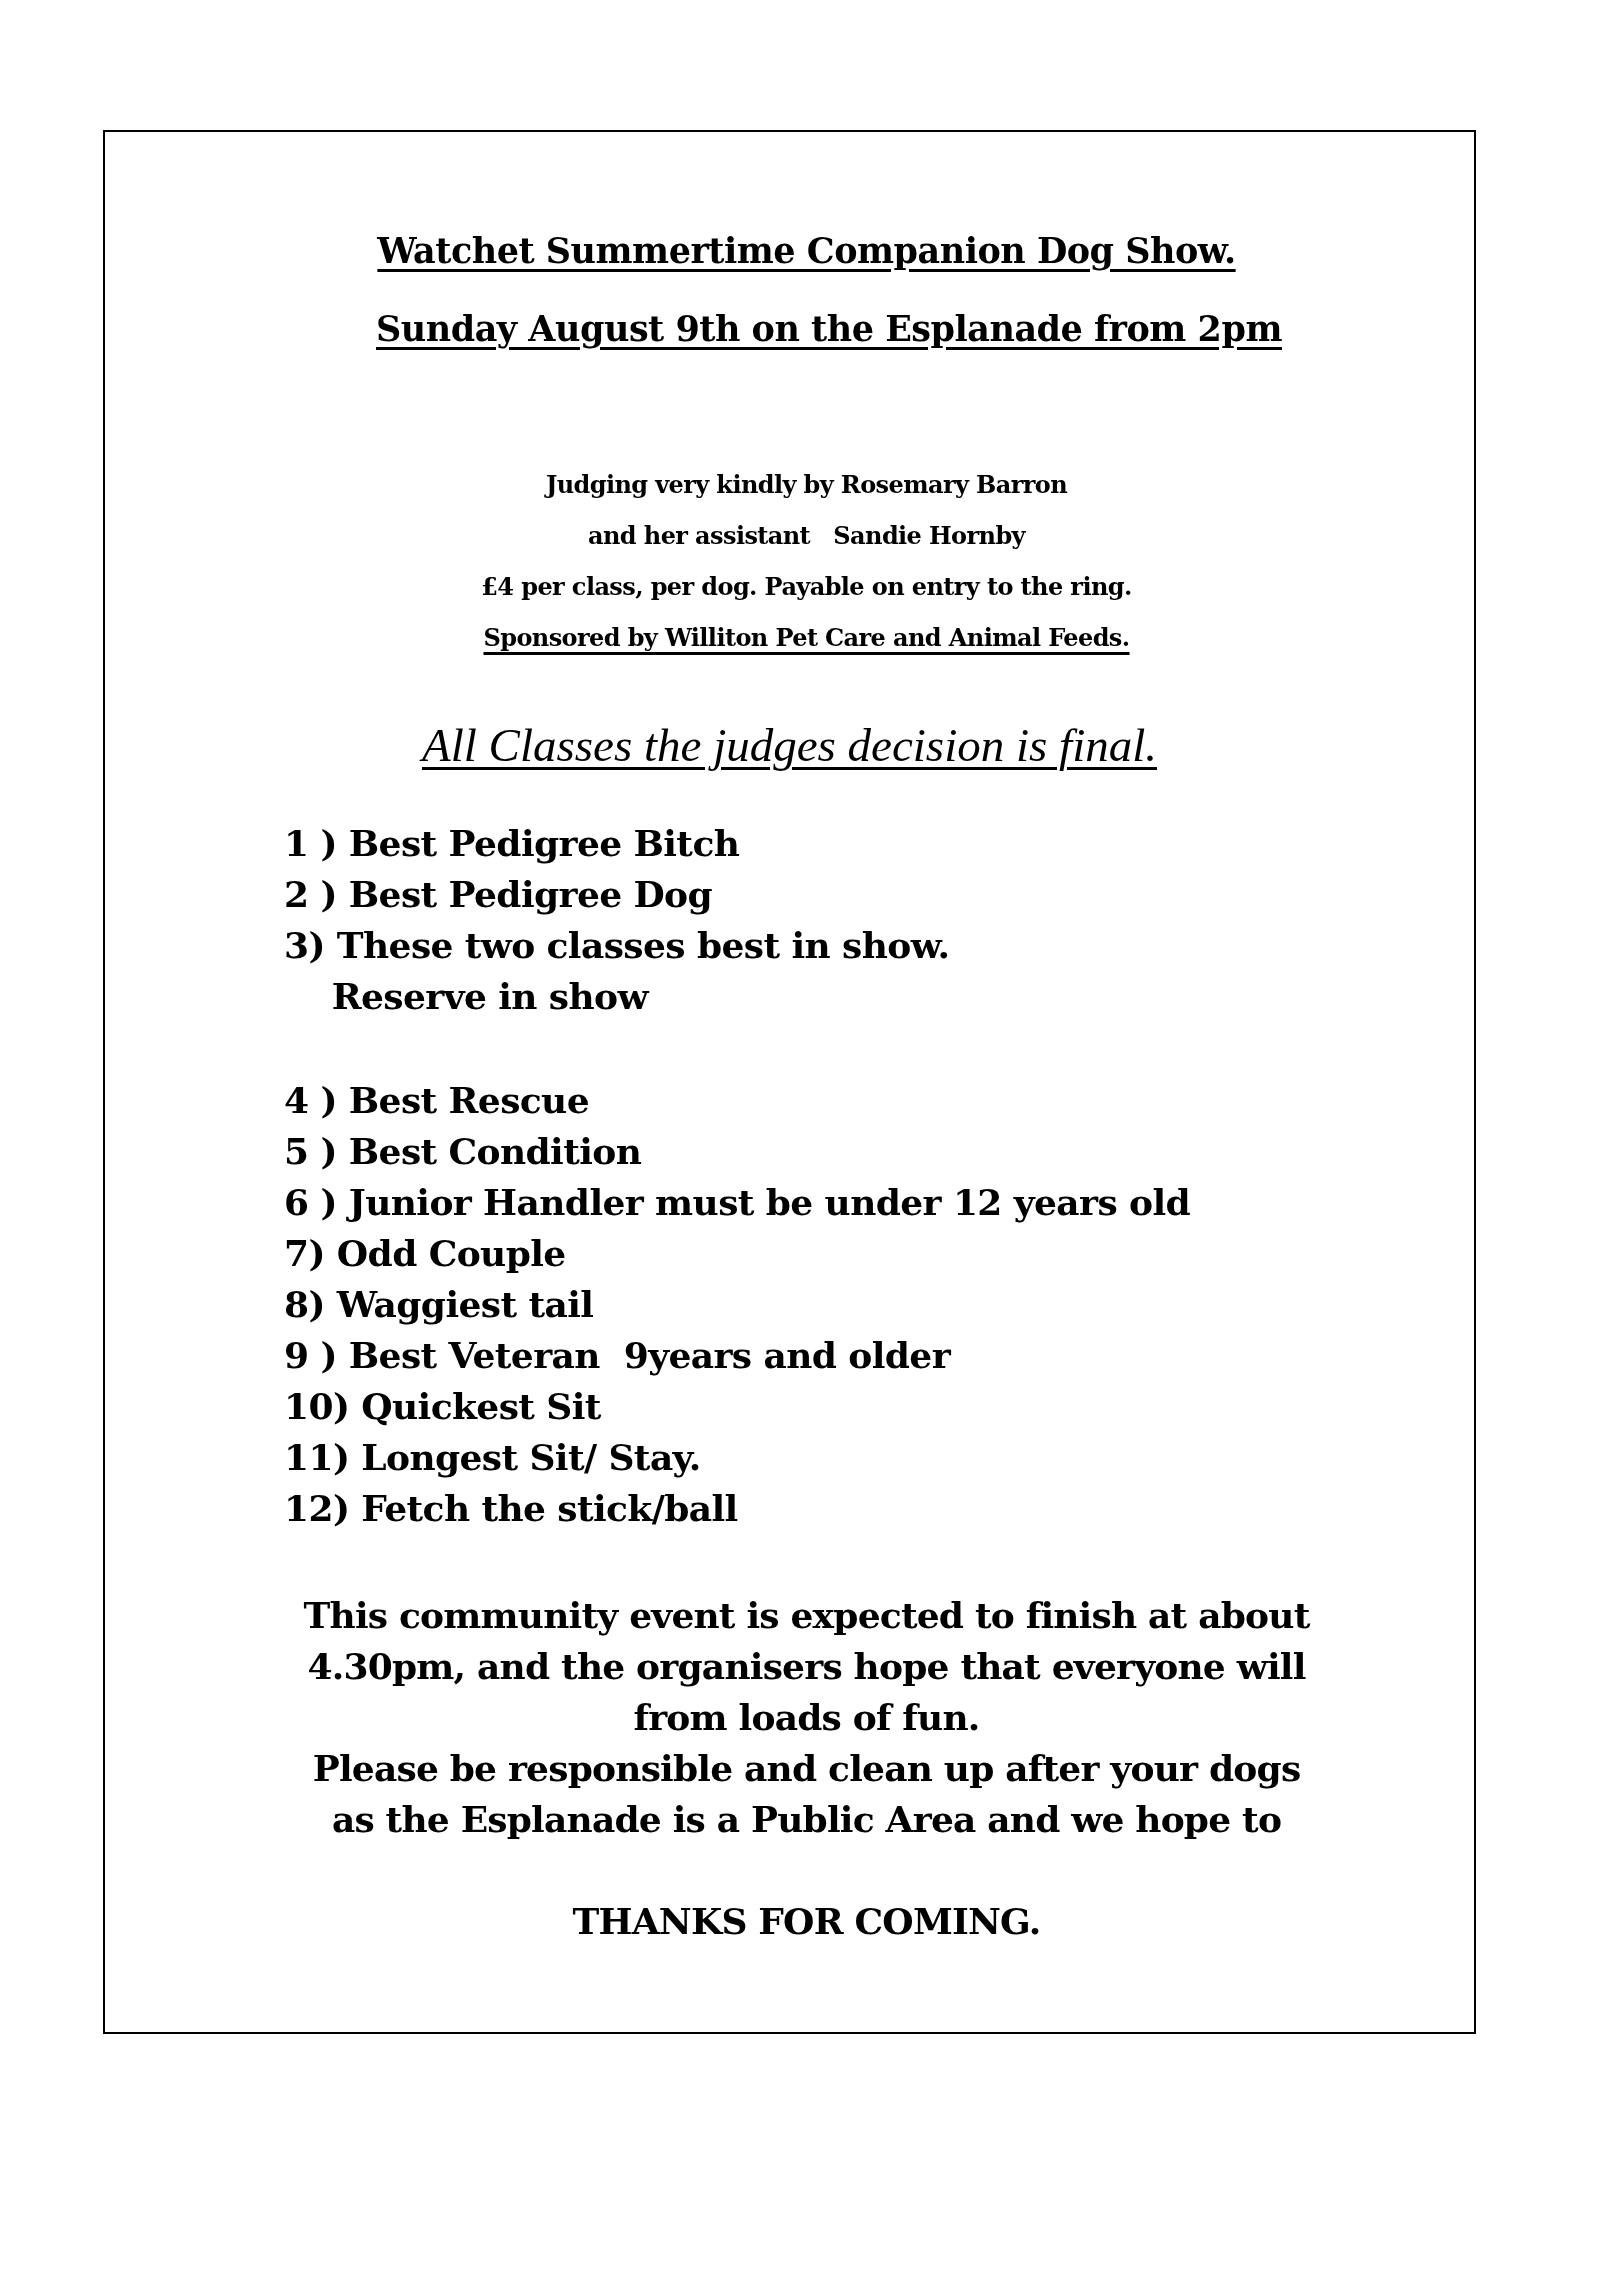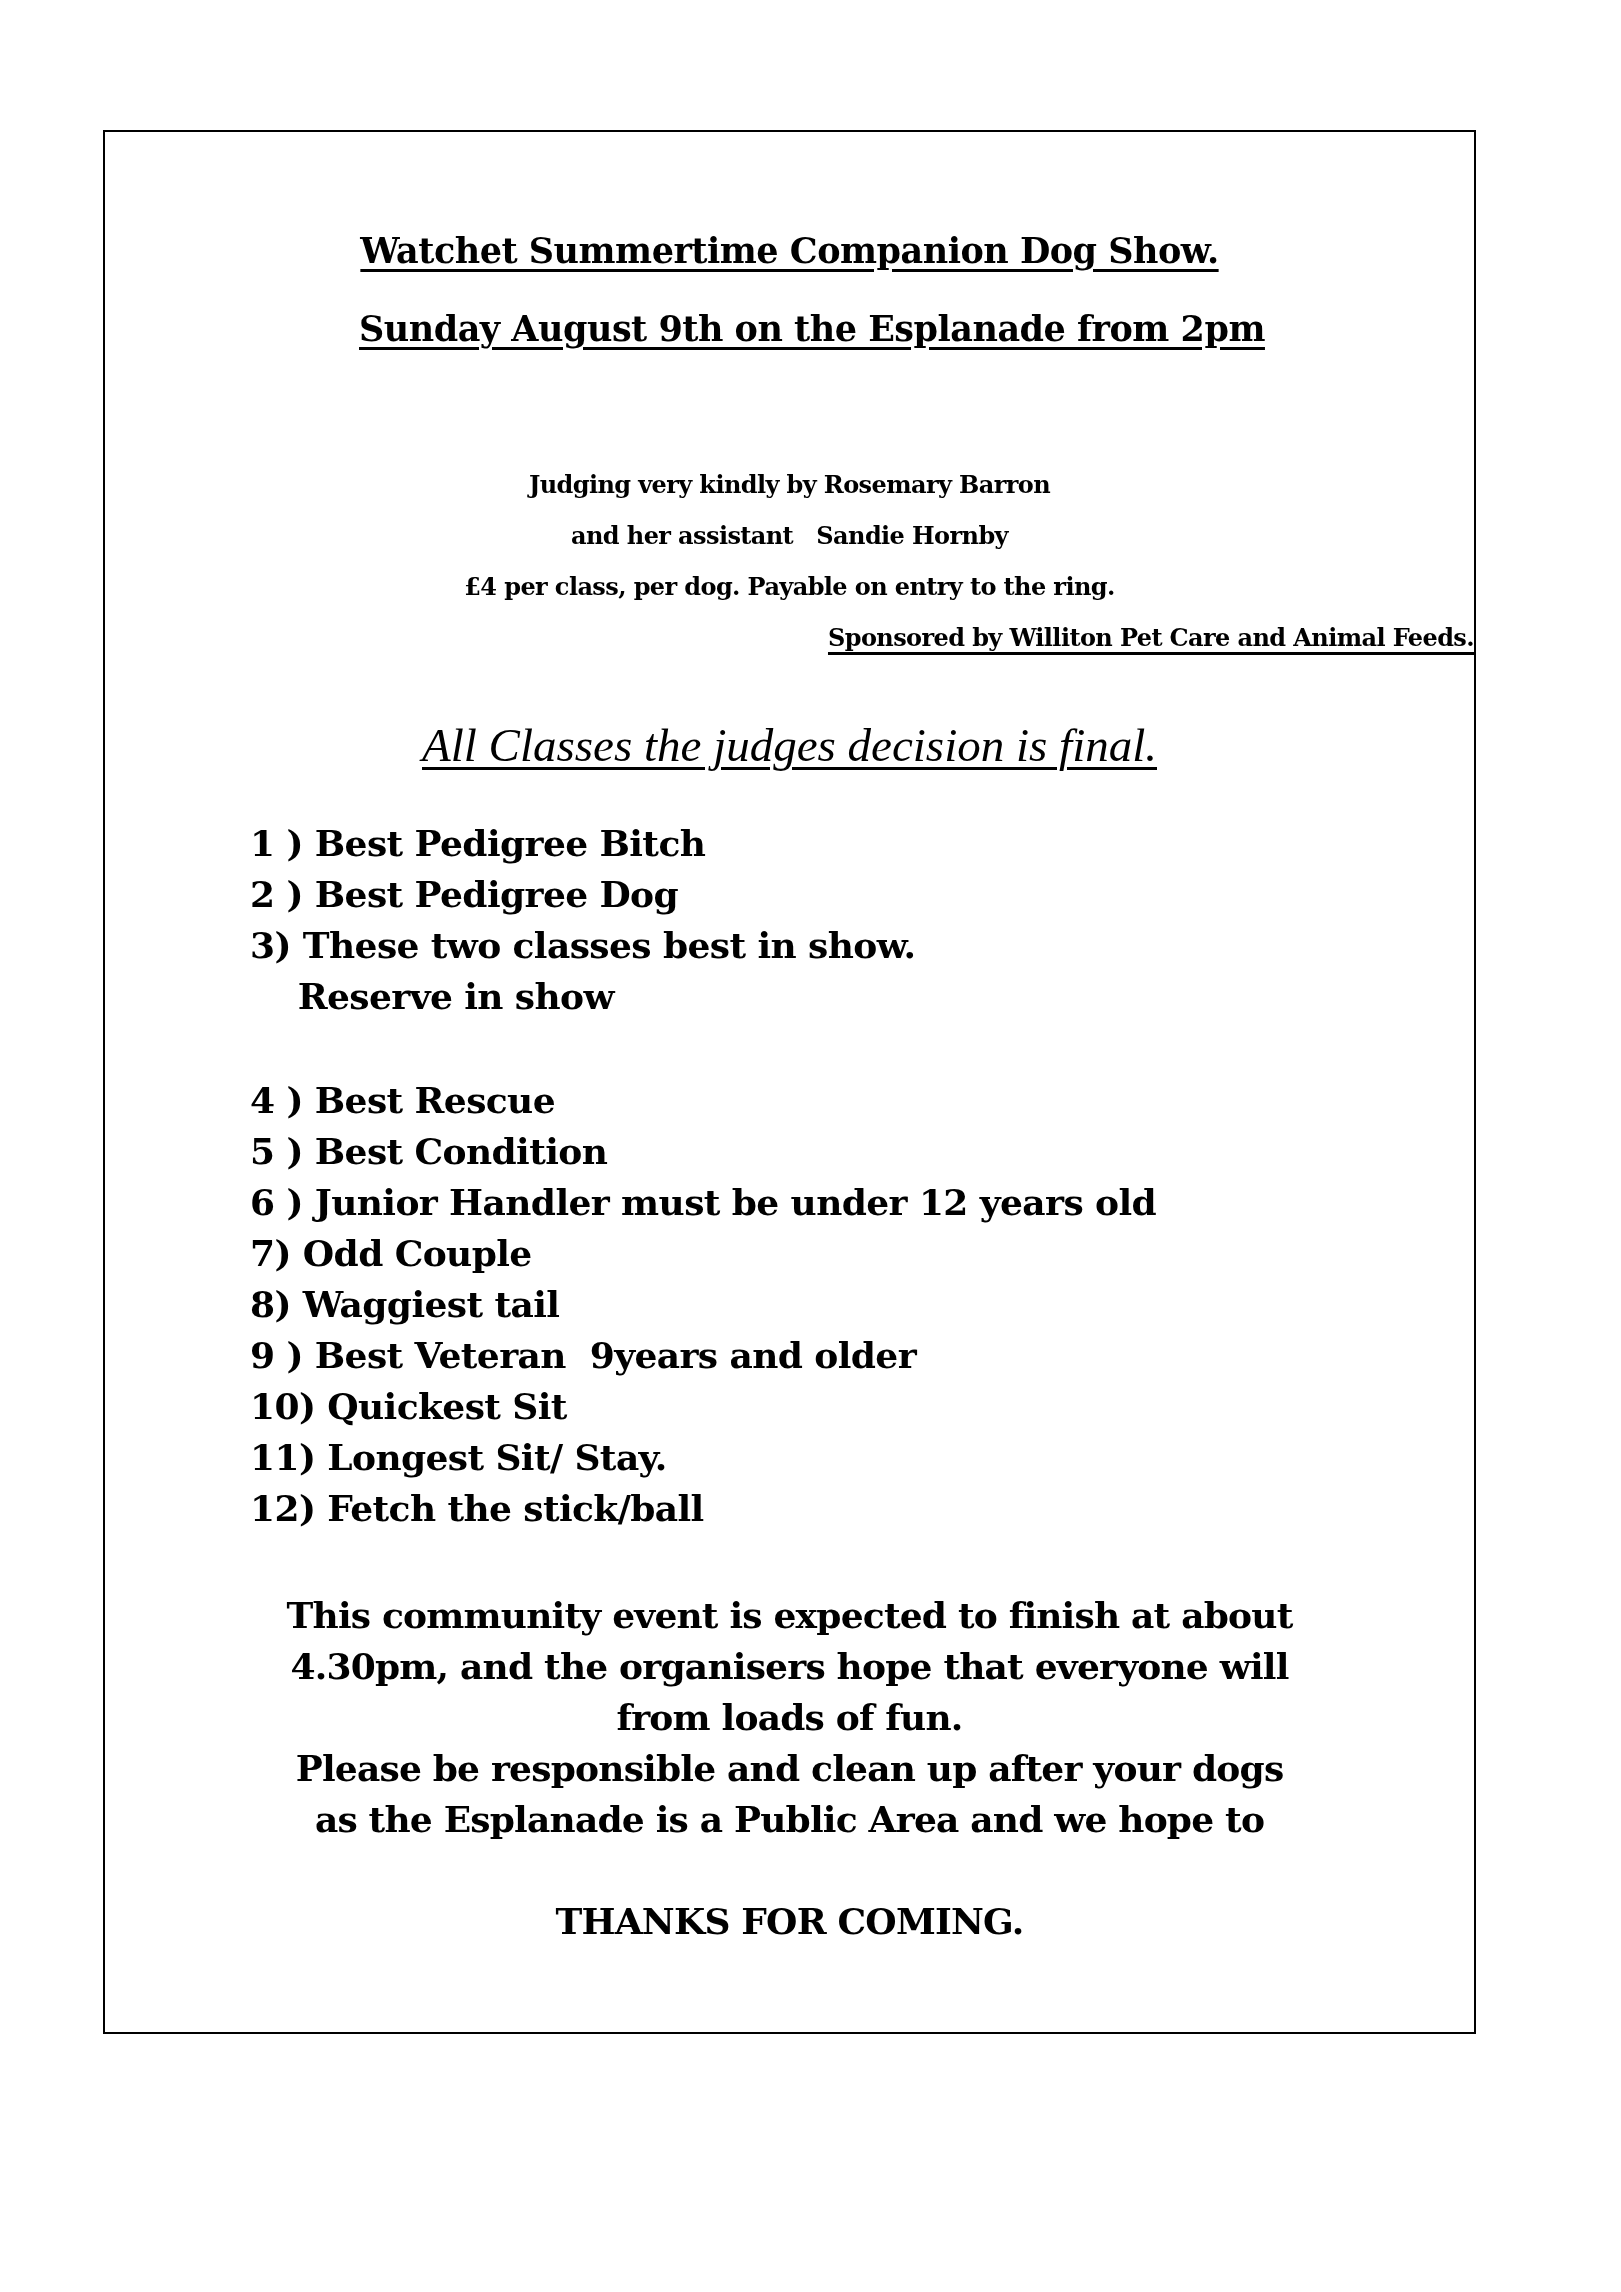--- a/index.html
+++ b/index.html
@@ -4,21 +4,21 @@
   <style>
     html, body { margin: 0; padding: 0; background: #ffffff; }
     body { width: 1621px; height: 2293px; position: relative; overflow: hidden; }
     .box {
       position: absolute;
       left: 103px; top: 130px;
       width: 1369px; height: 1900px;
       border: 2.9px solid #000;
       box-sizing: content-box;
     }
-    .slab { font-family: "DejaVu Serif", serif; font-weight: bold; color: #000; }
+    .slab { font-family: "DejaVu Serif", serif; font-weight: bold; color: #000; margin-left: 34px; }
     .center { text-align: center; }
     .u { text-decoration: underline; text-decoration-thickness: 2.9px; text-underline-offset: 5.9px; }
     .line {
       position: absolute; left: 0; right: 0;
       white-space: nowrap;
     }
     .title { font-size: 35px; letter-spacing: -0.5px; }
     .intro { font-size: 24px; letter-spacing: -0.6px; line-height: 51px; }
     .notice {
       font-family: "Liberation Serif", serif;
@@ -41,21 +41,21 @@
     <span class="u">Watchet Summertime Companion Dog Show.</span>
   </div>
 
   <div class="line slab center title" style="top:176px;padding-left:45px;">
     <span class="u">Sunday August 9th on the Esplanade from 2pm</span>
   </div>
 
   <div class="line slab center intro" style="top:327px;">Judging very kindly by Rosemary Barron</div>
   <div class="line slab center intro" style="top:378px; white-space:pre;">and her assistant   Sandie Hornby</div>
   <div class="line slab center intro" style="top:429px;">£4 per class, per dog. Payable on entry to the ring.</div>
-  <div class="line slab center intro" style="top:480px;text-align:right;">
+  <div class="line slab center intro" style="top:480px;">
     <span class="u">Sponsored by Williton Pet Care and Animal Feeds.</span>
   </div>
 
   <div class="line center" style="top:586px;">
     <span class="notice">All Classes the judges decision is final.</span>
   </div>
 
   <div class="list slab" style="top:686px;">
     <div>1 ) Best Pedigree Bitch</div>
     <div>2 ) Best Pedigree Dog</div>

